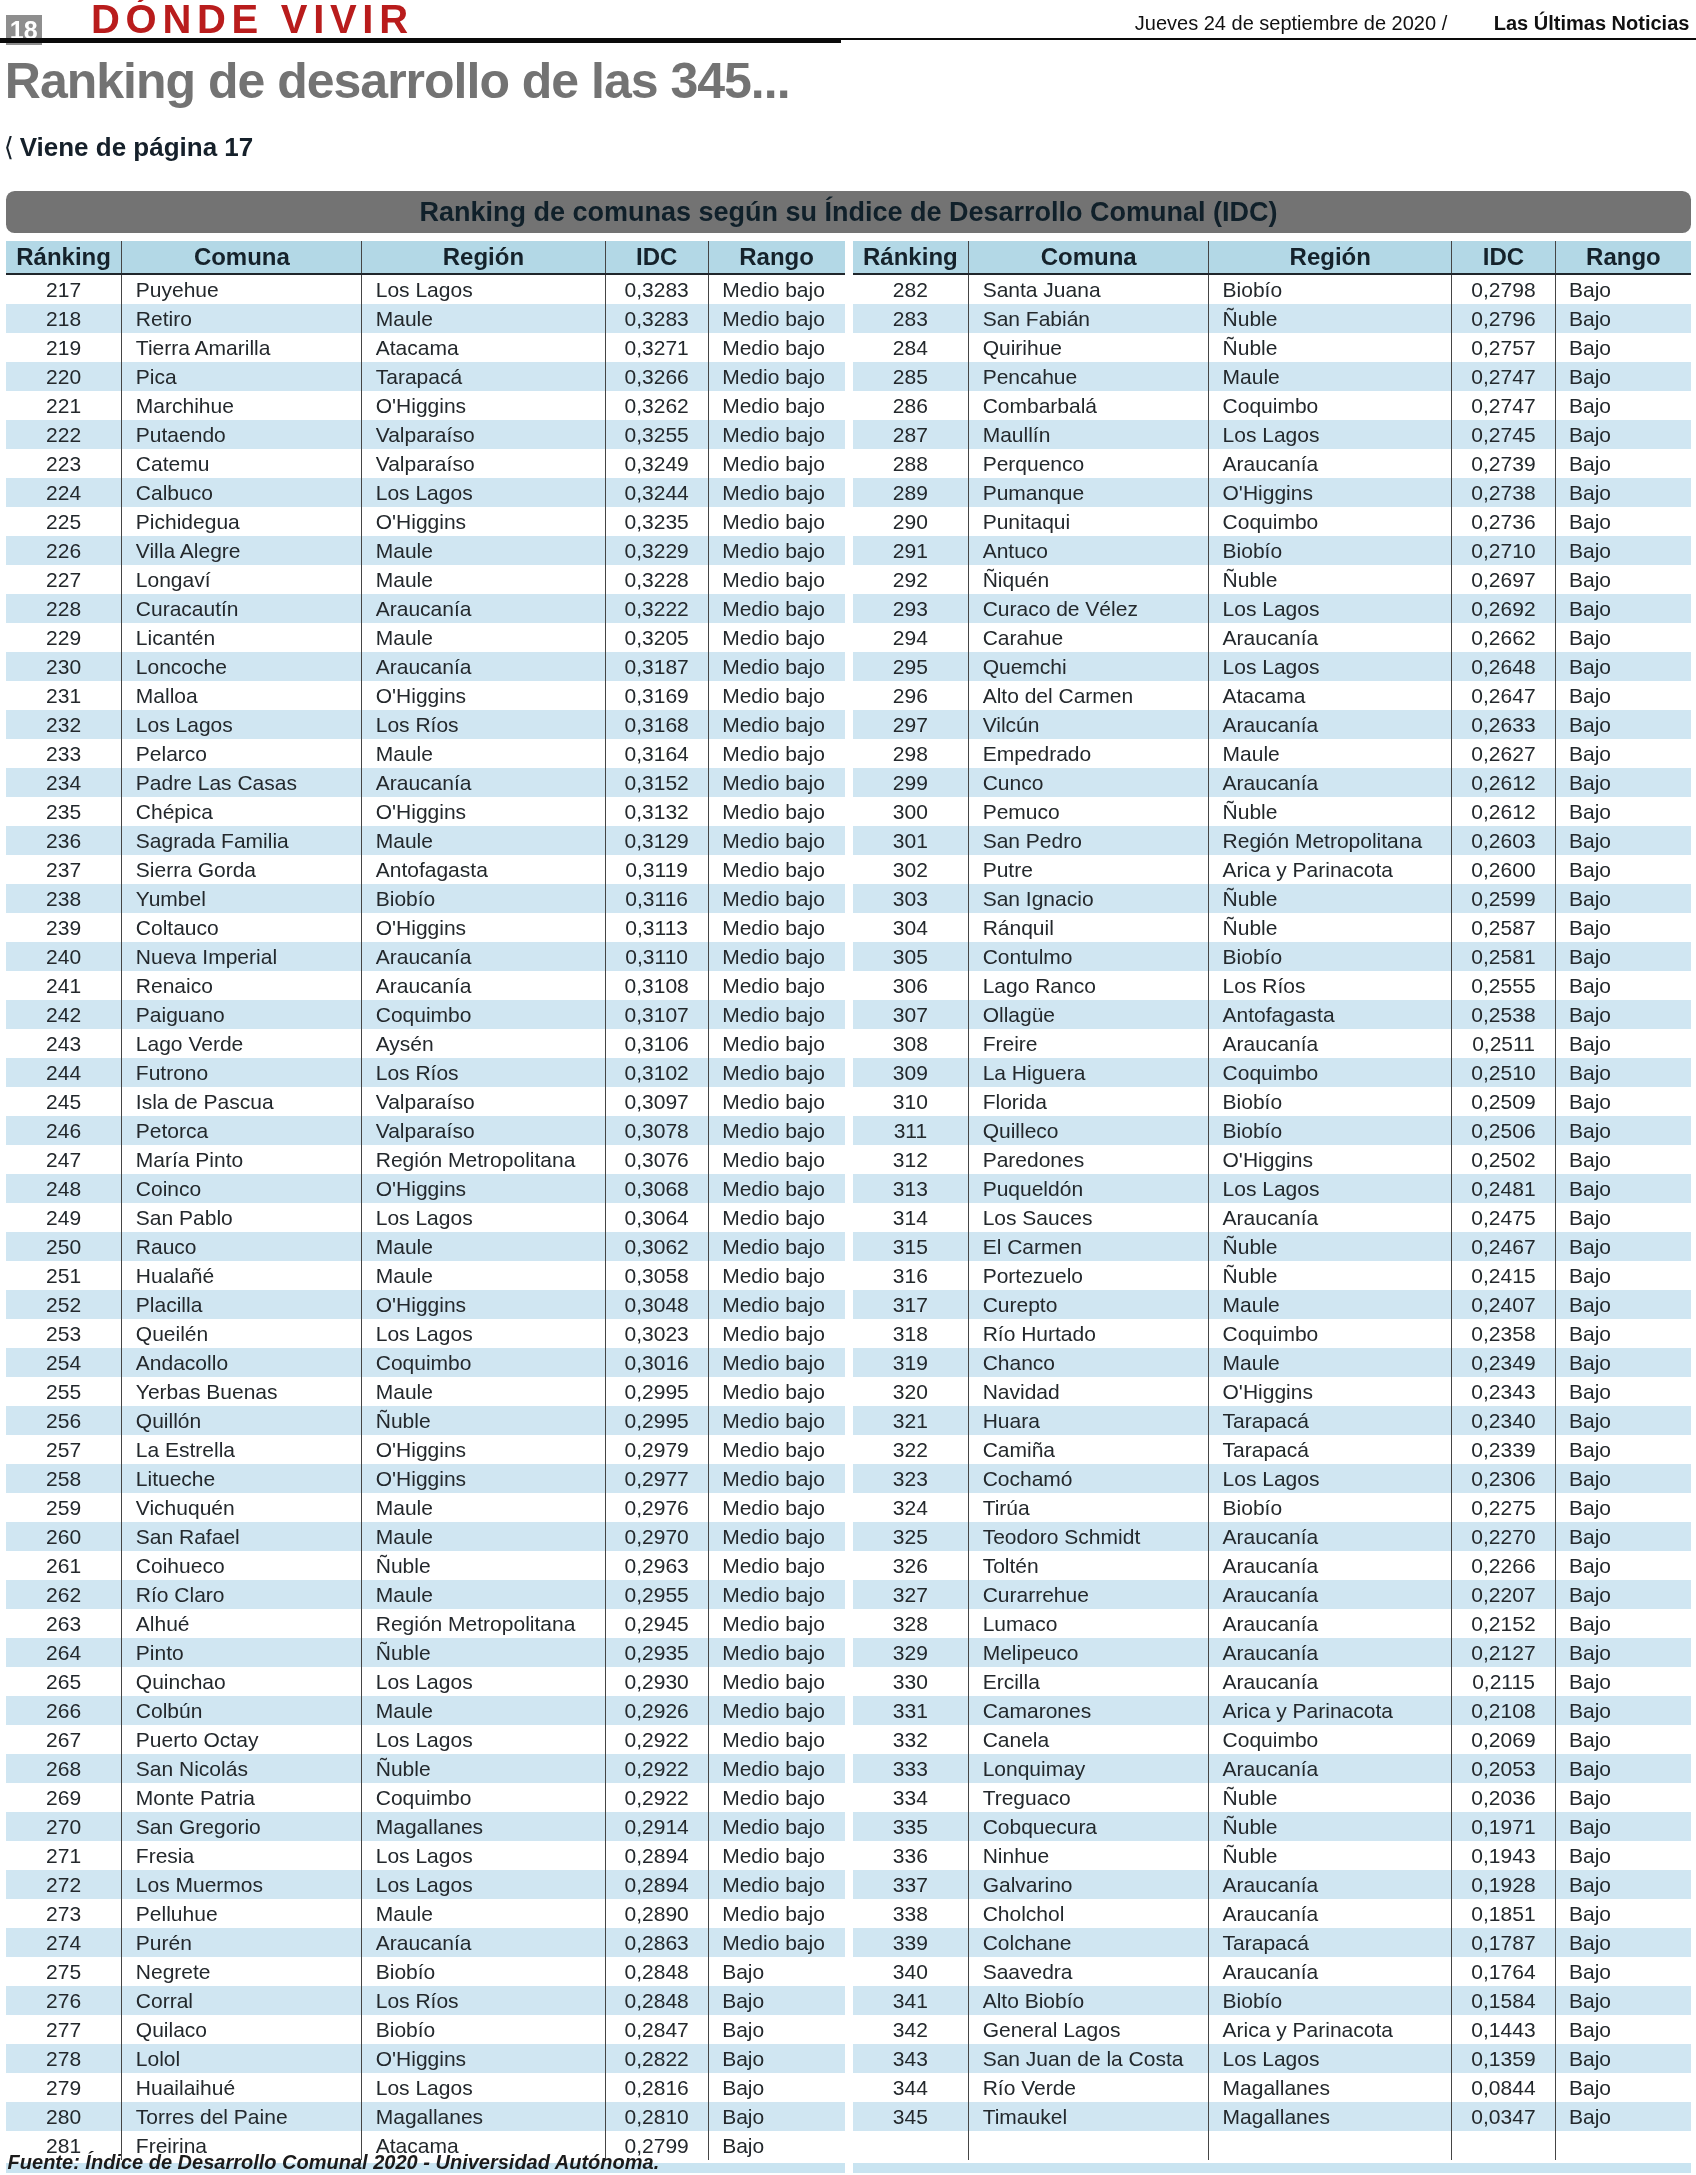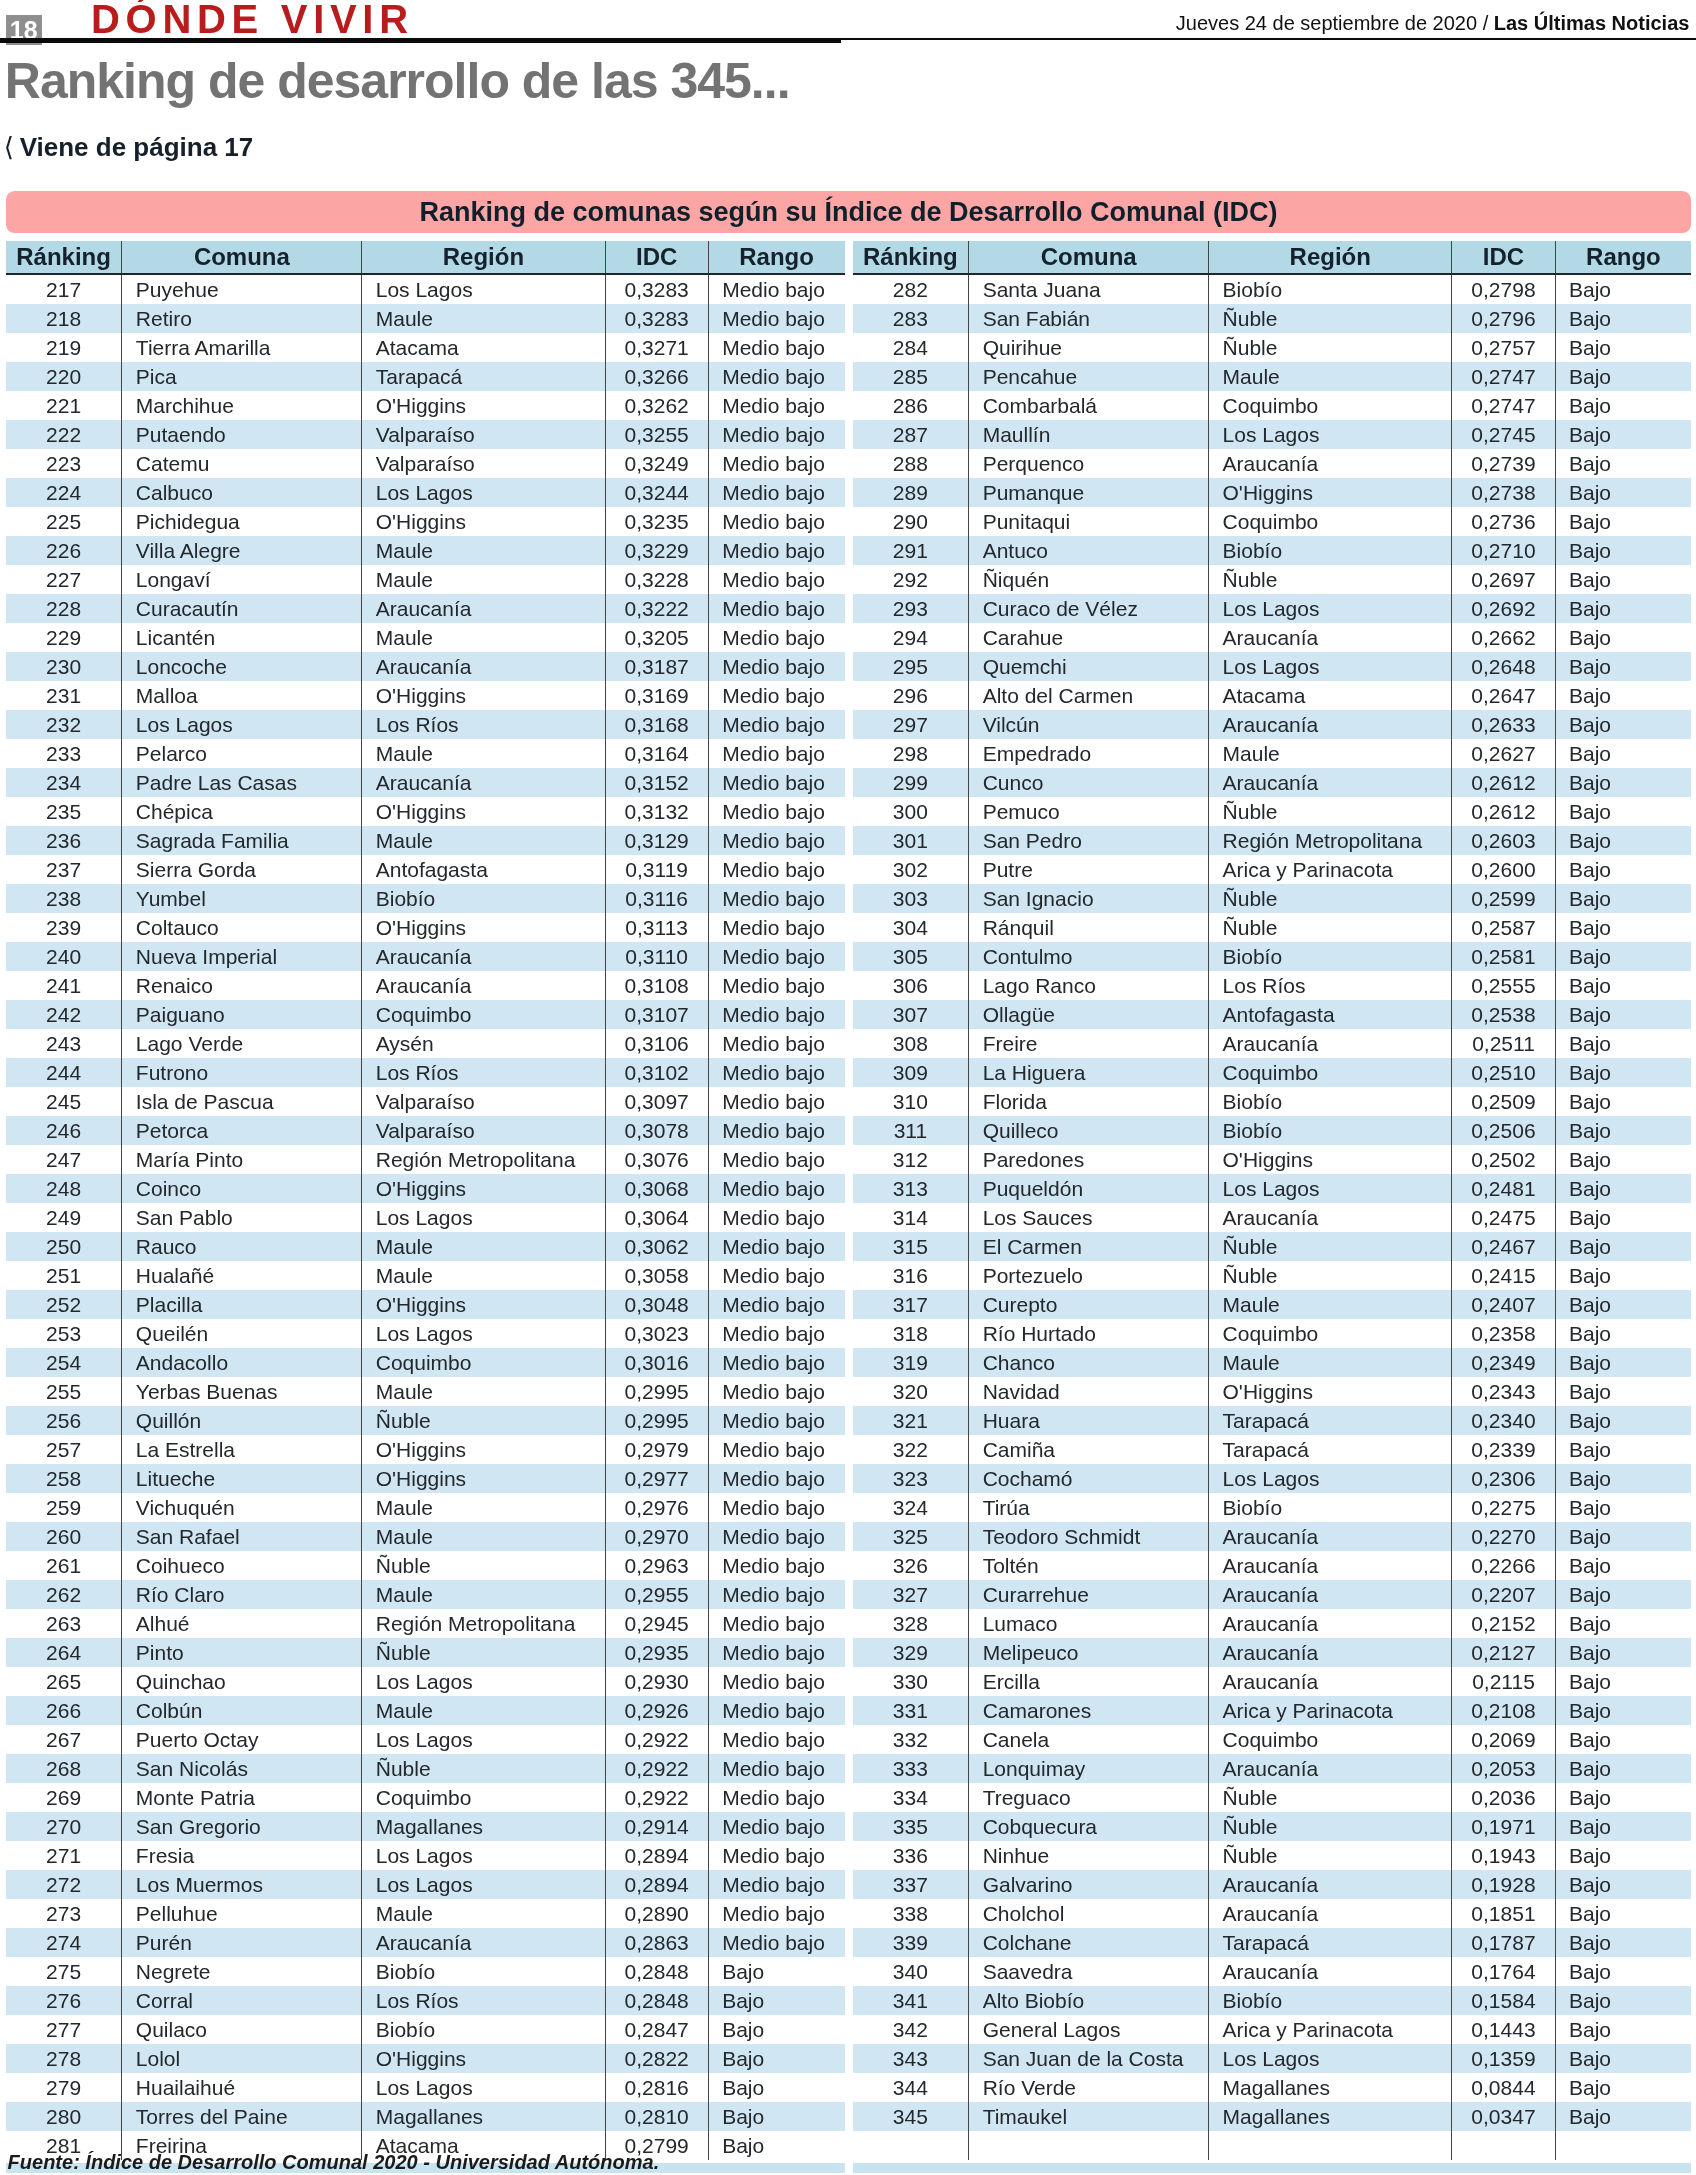--- a/index.html
+++ b/index.html
@@ -17,38 +17,38 @@
     display:flex;align-items:center;justify-content:center;
   }
   .section-title{
     position:absolute;left:91px;top:0px;
     font-size:40px;font-weight:bold;letter-spacing:5.7px;color:#b91c1c;
     line-height:38px;
   }
   .date-line{
     position:absolute;right:7.6px;top:11.5px;font-size:20px;color:#111;white-space:nowrap;
   }
-  .date-line b{font-weight:bold;}
+  .date-line b{font-weight:bold;margin-left:41px;}
   .rule-left{position:absolute;top:38px;left:0;width:841px;height:4.8px;background:#0a0a0a;}
   .rule-right{position:absolute;top:38px;left:841px;right:0;height:1.9px;background:#0a0a0a;}
   
   .page-title{
     position:absolute;left:4.8px;top:52px;
     font-size:50px;font-weight:bold;letter-spacing:-1px;color:#737373;
     line-height:59px;white-space:nowrap;
   }
   .continuation{
     position:absolute;left:3.8px;top:132px;
     font-size:26px;font-weight:bold;color:#15202a;white-space:nowrap;
   }
   .continuation .glyph{font-weight:normal;margin-right:5.7px;}
   
   .content{position:absolute;left:5.7px;right:5.7px;top:191px;}
   .banner{
-    height:42px;background:#fca5a5;border-radius:8.6px;
+    height:42px;background:#737373;border-radius:8.6px;
     display:flex;align-items:center;justify-content:center;
     font-size:27px;font-weight:bold;color:#10202a;
     margin-bottom:7.6px;
   }
   .tables{display:flex;gap:8px;align-items:flex-start;}
   .table{flex:1;min-width:0;}
   .thead{
     display:grid;grid-template-columns:13.8% 28.6% 29% 12.3% 16.3%;
     background:#b3d8e6;height:32.5px;border-bottom:2.9px solid #20262b;
   }

